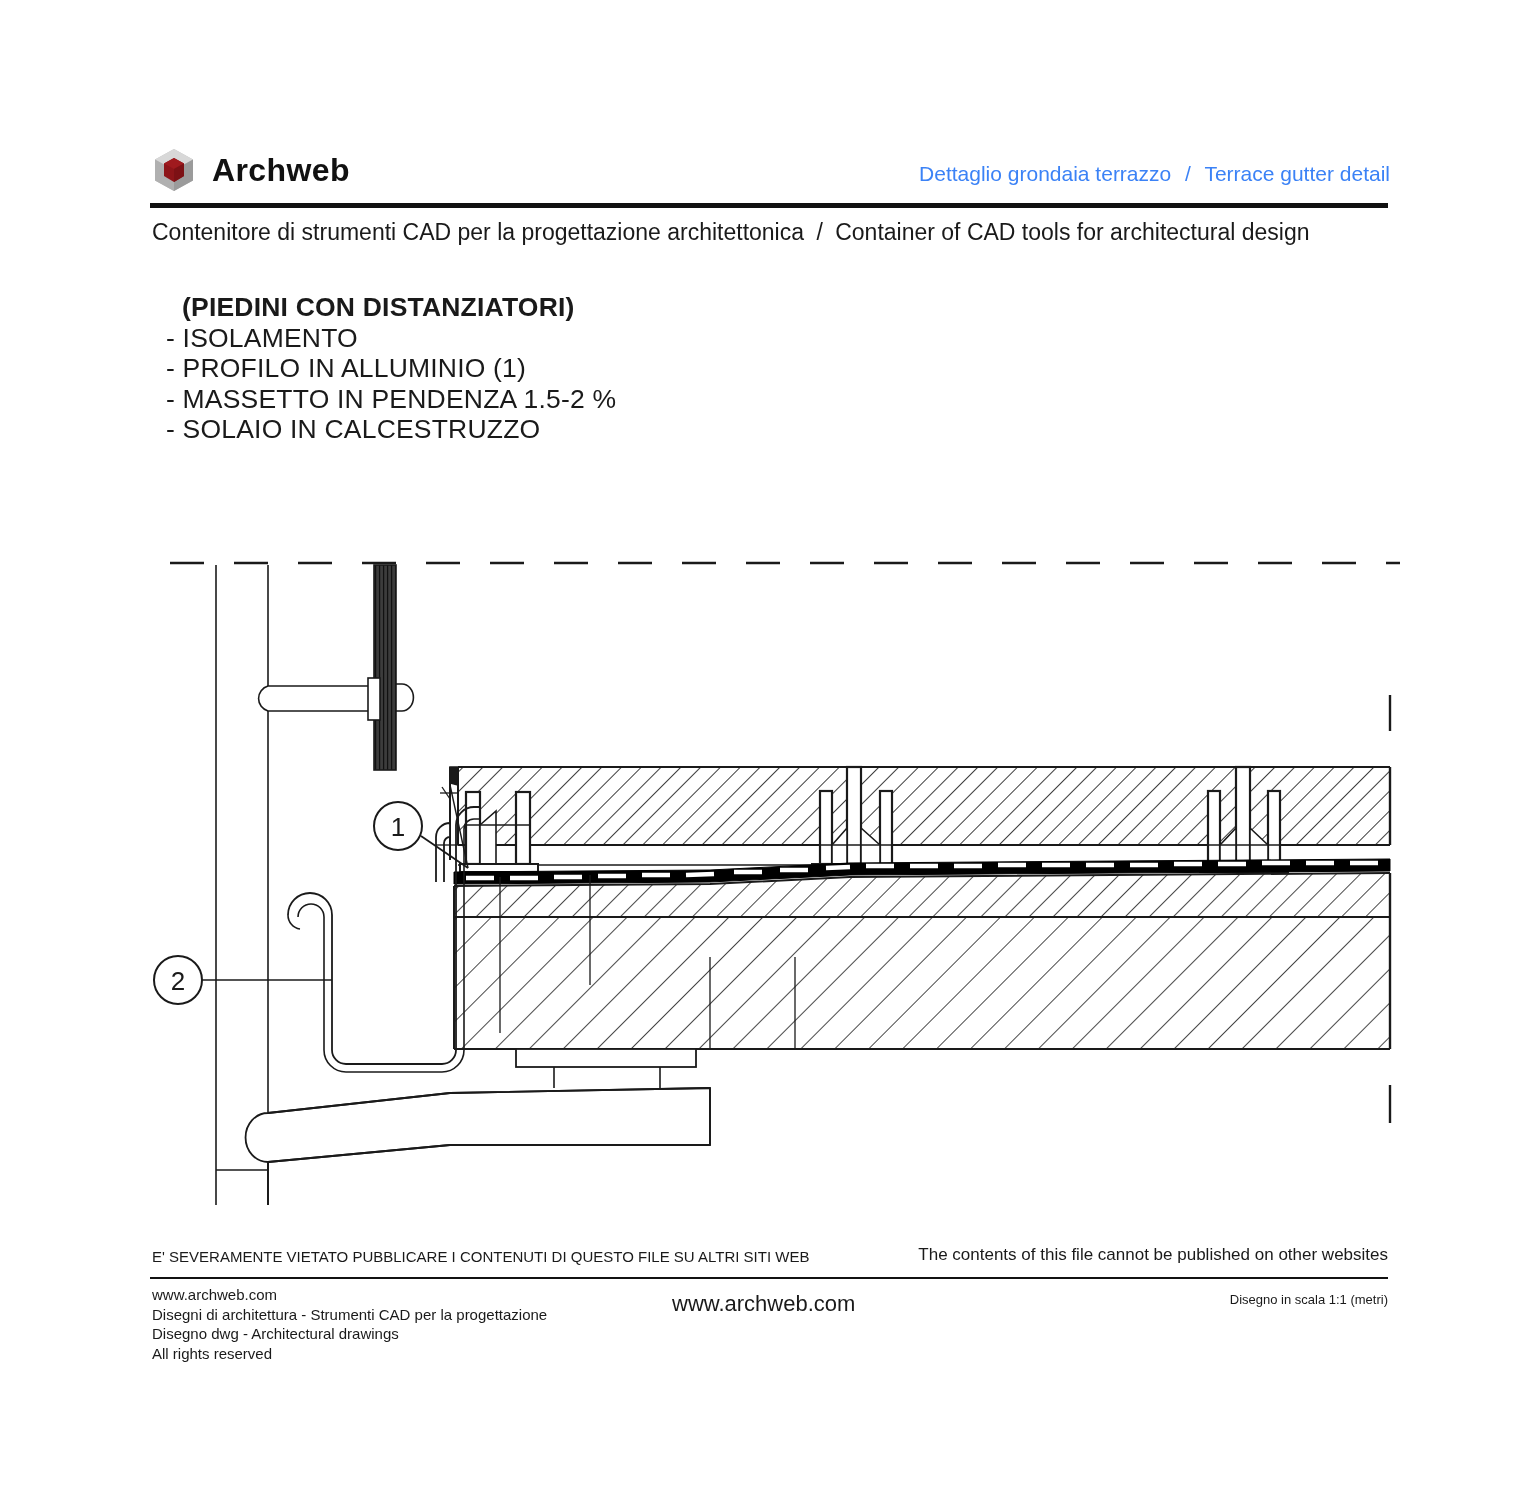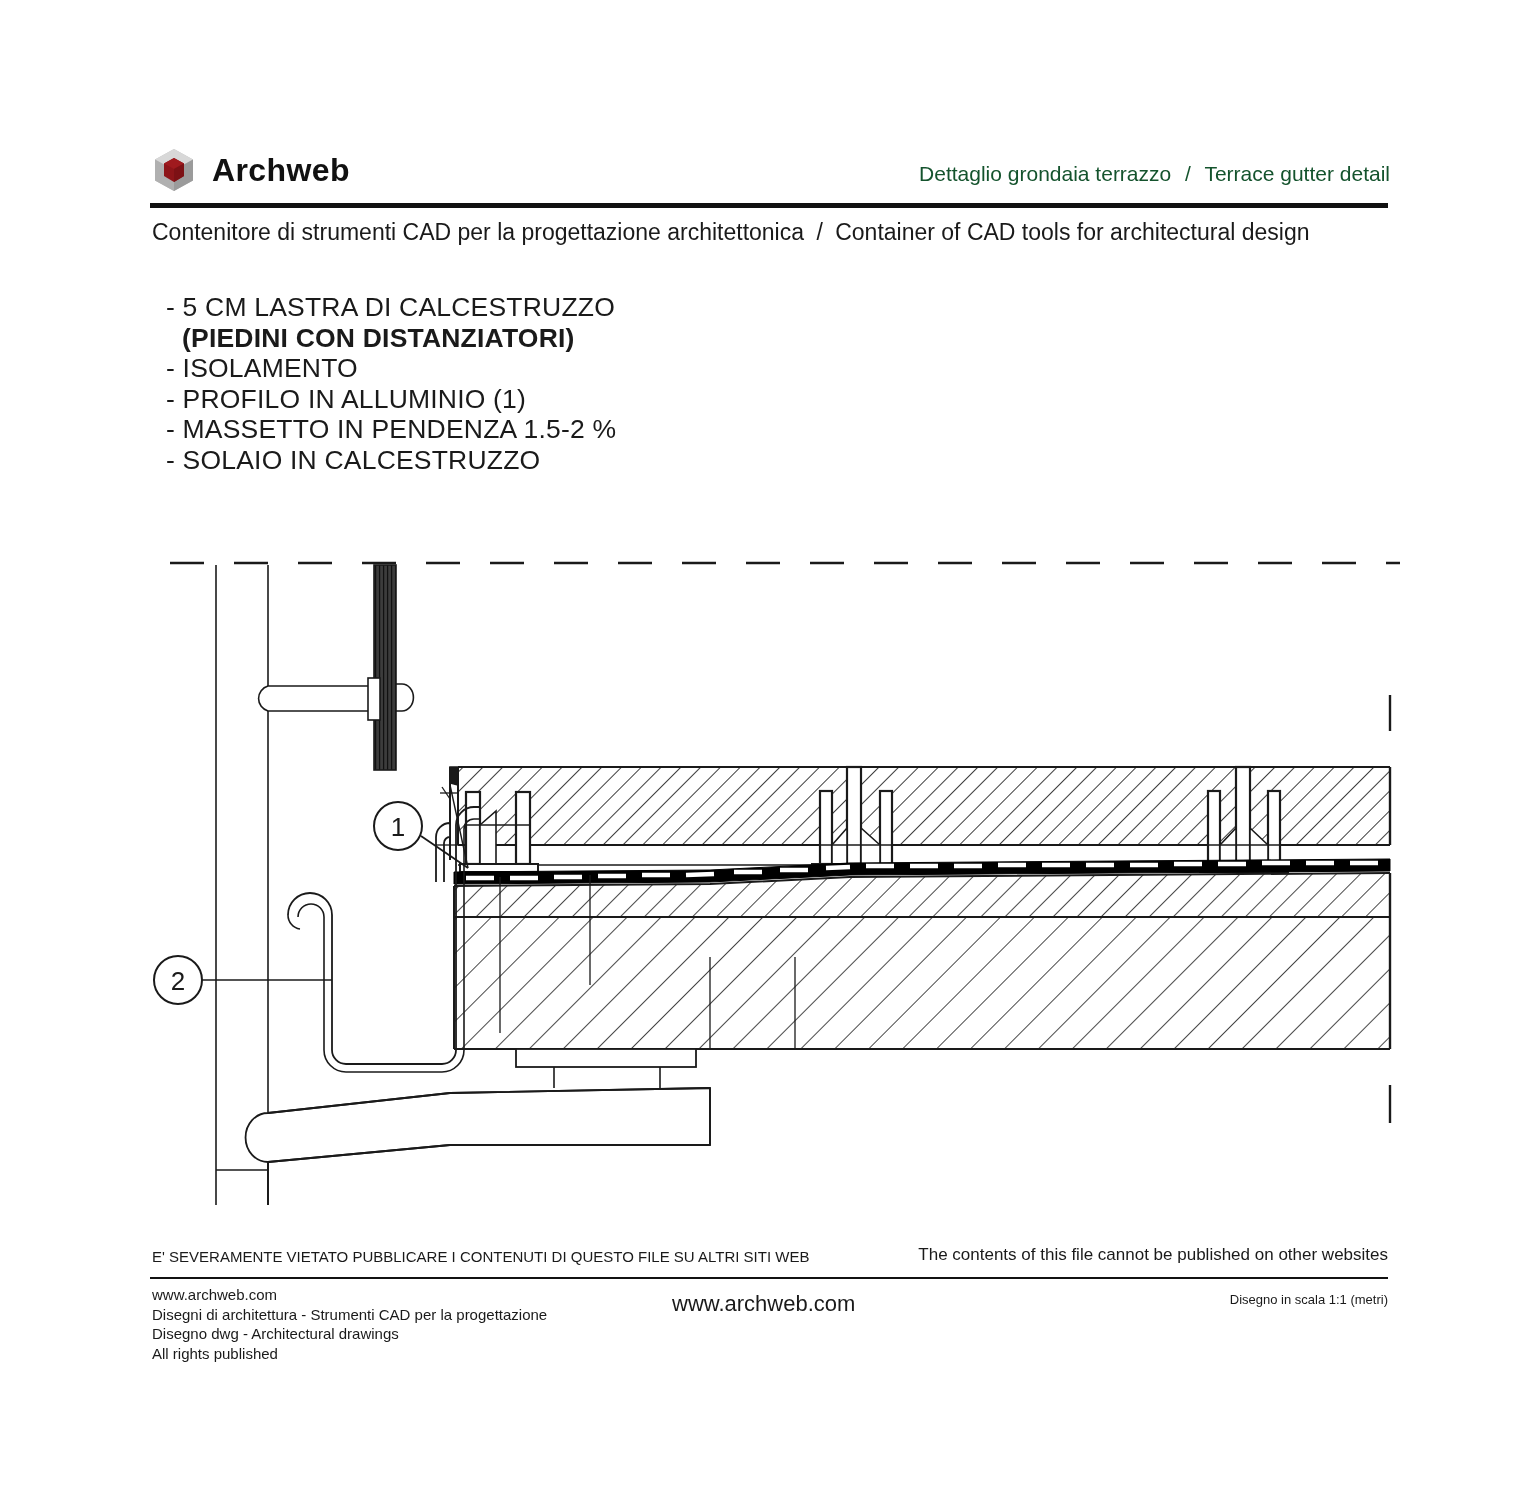--- a/index.html
+++ b/index.html
@@ -50,21 +50,21 @@
     font-weight: 600;
     letter-spacing: 0.4px;
     color: #111111;
     line-height: 1;
   }
   .header-title {
     position: absolute;
     right: 0;
     top: 22px;
     font-size: 21px;
-    color: #14532d;
+    color: #3b82f6;
     white-space: nowrap;
   }
   .rule-thick {
     position: absolute;
     left: 150px;
     top: 203px;
     width: 1238px;
     height: 5px;
     background: #111111;
   }
@@ -182,21 +182,20 @@
 
   <div class="rule-thick"></div>
 
   <div class="subtitle">
     <span class="sub-ita">Contenitore di strumenti CAD per la progettazione architettonica</span>
     <span class="sub-sep">/</span>
     <span>Container of CAD tools for architectural design</span>
   </div>
 
   <div class="legend">
-    <div>- 5 CM LASTRA DI CALCESTRUZZO</div>
     <div class="indent">(PIEDINI CON DISTANZIATORI)</div>
     <div>- ISOLAMENTO</div>
     <div>- PROFILO IN ALLUMINIO (1)</div>
     <div>- MASSETTO IN PENDENZA 1.5-2 %</div>
     <div>- SOLAIO IN CALCESTRUZZO</div>
   </div>
 
   <div class="drawing">
     <svg width="1250" height="660" viewBox="0 0 1250 660">
       <defs>
@@ -401,19 +400,19 @@
   </div>
 
   <div class="footer-notice-left">E' SEVERAMENTE VIETATO PUBBLICARE I CONTENUTI DI QUESTO FILE SU ALTRI SITI WEB</div>
   <div class="footer-notice-right">The contents of this file cannot be published on other websites</div>
   <div class="rule-thin"></div>
 
   <div class="footer-left">
     <div>www.archweb.com</div>
     <div>Disegni di architettura - Strumenti CAD  per la progettazione</div>
     <div>Disegno dwg - Architectural drawings</div>
-    <div>All rights published</div>
+    <div>All rights reserved</div>
   </div>
 
   <div class="footer-center">www.archweb.com</div>
   <div class="footer-right">Disegno in scala 1:1 (metri)</div>
 
 </div>
 
 </body></html>

